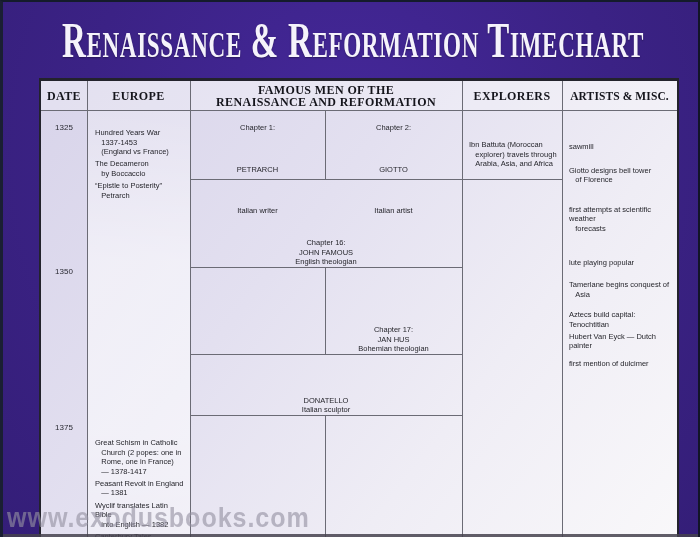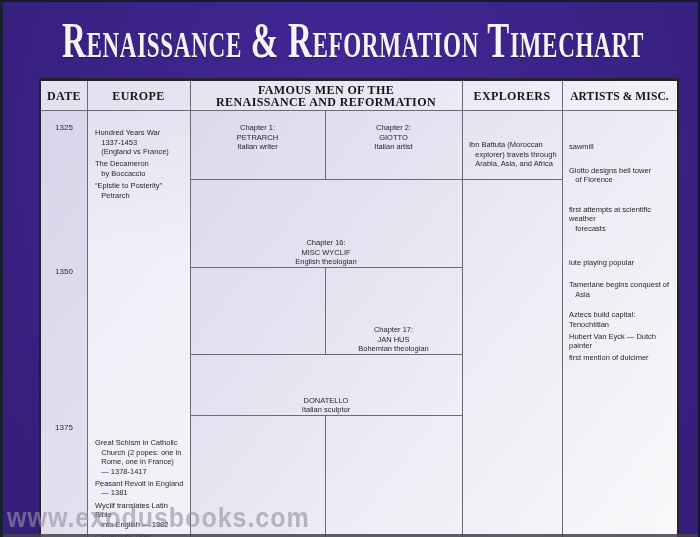--- a/index.html
+++ b/index.html
@@ -37,33 +37,33 @@
   }
   .hcell.small{font-size:11.5px;letter-spacing:.1px;}
   
   .body-text{font-size:7.5px;line-height:9.6px;white-space:pre-wrap;}
   .date-label{position:absolute;width:100%;text-align:center;font-size:8px;color:#2a2a33;}
   .europe-col{background:linear-gradient(180deg,rgba(255,255,255,.25),rgba(255,255,255,.55) 35%,rgba(255,255,255,.55) 75%,rgba(255,255,255,.4));}
   .egroup{position:absolute;left:8px;right:4px;}
   .eitem{margin-bottom:2.5px;}
   .eitem .u{text-decoration:underline;}
   .famous-cell{display:flex;flex-direction:column;align-items:center;justify-content:flex-end;text-align:center;}
-  .famous-cell.top-align{justify-content:flex-start;padding-top:13px;}
+  .famous-cell.top-align{justify-content:flex-start;padding-top:13px;gap:32px;}
   .famous-cell div{white-space:pre;}
   .explorer-cell{padding:30px 4px 0 7px;}
   .artists-cell{padding:0 2px 0 7px;}
   .artists-cell .item{white-space:pre-wrap;}
   .artists-cell .item:nth-child(1){margin-top:32px;}
   .artists-cell .item:nth-child(2){margin-top:14px;}
   .artists-cell .item:nth-child(3){margin-top:20px;}
   .artists-cell .item:nth-child(4){margin-top:24px;}
   .artists-cell .item:nth-child(5){margin-top:13px;}
   .artists-cell .item:nth-child(6){margin-top:11px;}
   .artists-cell .item:nth-child(7){margin-top:2px;}
-  .artists-cell .item:nth-child(8){margin-top:2px;}
+  .artists-cell .item:nth-child(8){margin-top:8px;}
   
   #watermark{
     position:absolute;left:4px;top:501px;z-index:30;
     font-size:27px;font-weight:bold;letter-spacing:1px;
     color:rgba(148,145,162,.62);white-space:nowrap;
     transform:scaleX(.93);transform-origin:0 0;
   }
   #bottom-edge{position:absolute;left:0;bottom:0;width:700px;height:3px;background:#45424e;opacity:.85;z-index:40;}
 </style>
 </head>
@@ -109,21 +109,21 @@
       <div>PETRARCH</div>
       <div>Italian writer</div>
     </div>
     <div class="cell famous-cell top-align body-text" style="left:284px;top:29px;width:137px;height:69px;">
       <div>Chapter 2:</div>
       <div>GIOTTO</div>
       <div>Italian artist</div>
     </div>
     <div class="cell famous-cell body-text" style="left:149px;top:98px;width:272px;height:88px;">
       <div>Chapter 16:</div>
-      <div>MISC WYCLIF</div>
+      <div>JOHN FAMOUS</div>
       <div>English theologian</div>
     </div>
     <div class="cell famous-cell body-text" style="left:284px;top:186px;width:137px;height:87px;">
       <div>Chapter 17:</div>
       <div>JAN HUS</div>
       <div>Bohemian theologian</div>
     </div>
     <div class="cell famous-cell body-text" style="left:149px;top:273px;width:272px;height:61px;">
       <div>DONATELLO</div>
       <div>Italian sculptor</div>

